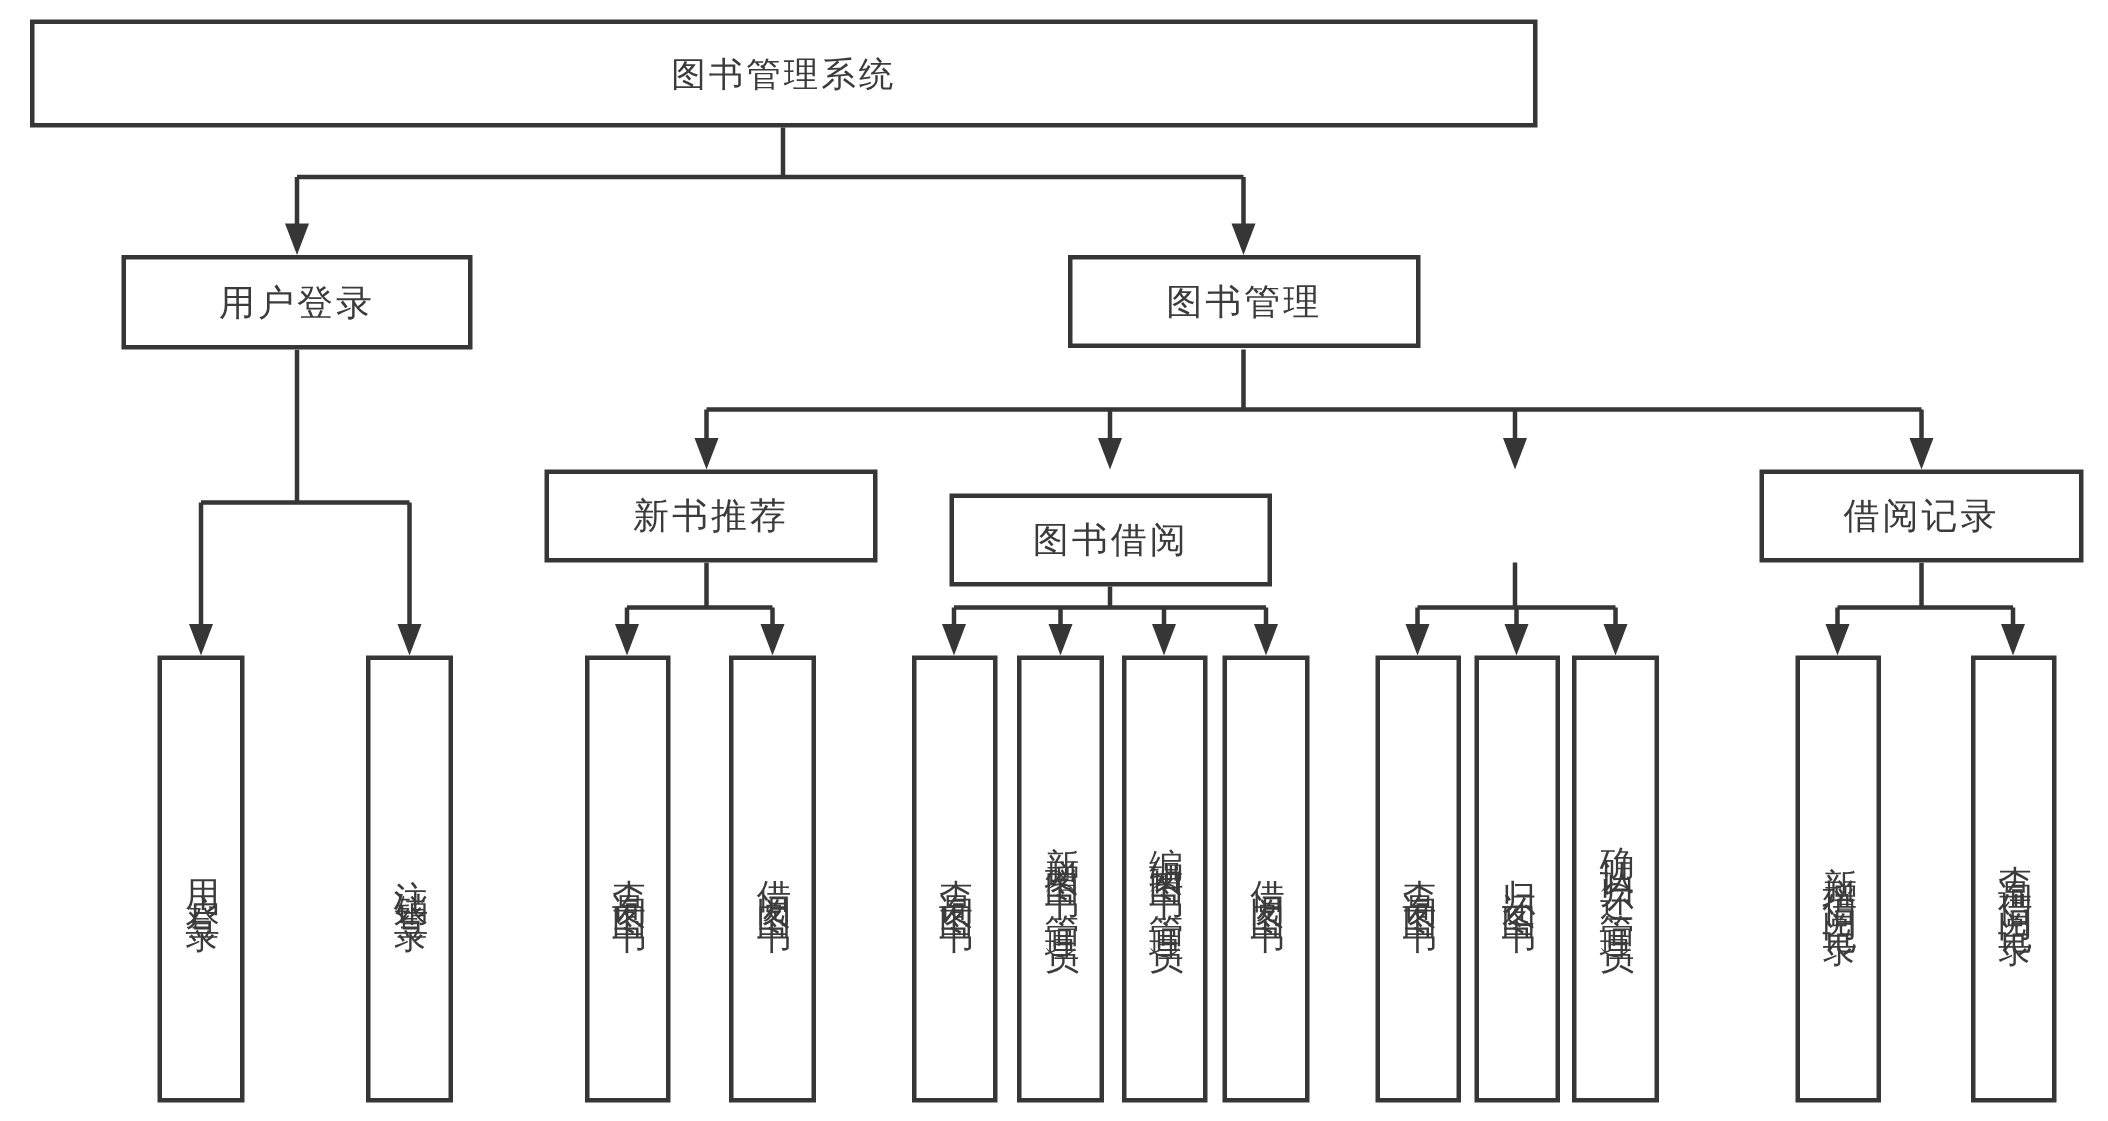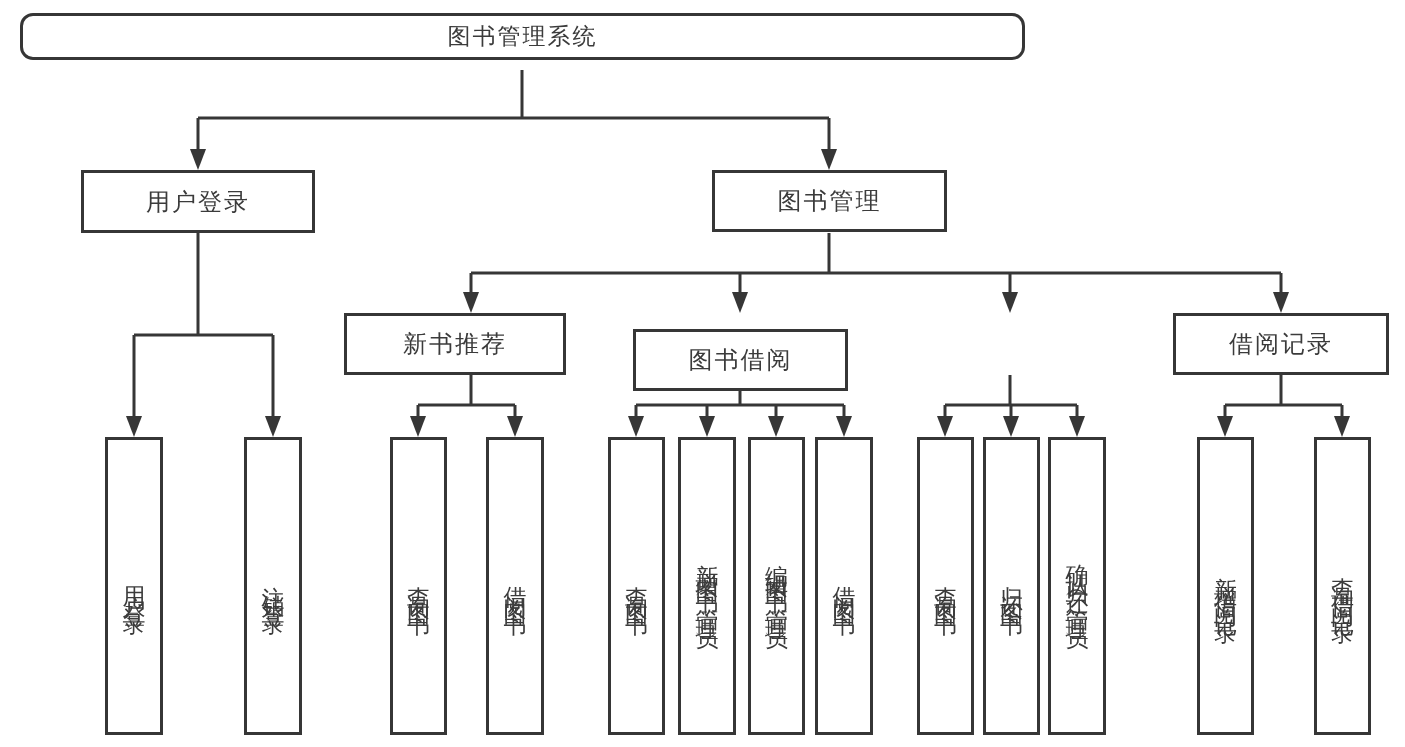--- a/index.html
+++ b/index.html
@@ -53,24 +53,24 @@
     position: absolute;
     right: 5px;
     bottom: 4px;
     font-size: 19px;
     color: #a9aeb5;
     text-shadow: 0 0 2px #ffffff;
     letter-spacing: 1px;
     white-space: nowrap;
   }
   
-  #root  { left: 20px;   top: 13px;  width: 1005px; height: 47px; border-radius: 13px; }
+  #root  { left: 20px;   top: 13px;  width: 1005px; height: 72px; }
   #n1    { left: 81px;   top: 170px; width: 234px;  height: 63px; }
   #n2    { left: 712px;  top: 170px; width: 235px;  height: 62px; }
-  #c1    { left: 344px;  top: 313px; width: 222px;  height: 62px; }
+  #c1    { left: 363px;  top: 313px; width: 222px;  height: 62px; }
   #c2    { left: 633px;  top: 329px; width: 215px;  height: 62px; }
   #c3    { left: 902px;  top: 313px; width: 216px;  height: 62px; }
   #c4    { left: 1173px; top: 313px; width: 216px;  height: 62px; }
   .leaf  { top: 437px; height: 298px; }
   #L1  { left: 105px;  width: 58px; }
   #L2  { left: 244px;  width: 58px; }
   #L3  { left: 390px;  width: 57px; }
   #L4  { left: 486px;  width: 58px; }
   #L5  { left: 608px;  width: 57px; }
   #L6  { left: 678px;  width: 58px; }

